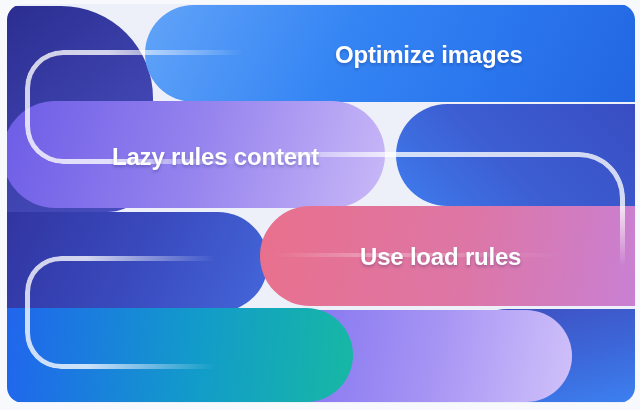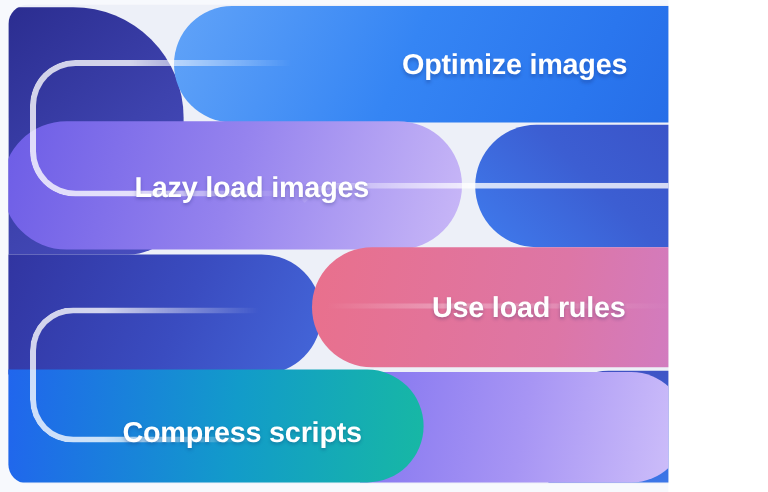--- a/index.html
+++ b/index.html
@@ -1,16 +1,16 @@
 <!DOCTYPE html>
 <html><head>
 <meta charset="utf-8">
 <style>
   html,body{margin:0;padding:0;background:#ffffff;}
-  .stage{position:relative;width:557px;height:410px;background:#f7f9fd;overflow:hidden;
+  .stage{position:relative;width:640px;height:410px;background:#f7f9fd;overflow:hidden;
          font-family:"Liberation Sans","DejaVu Sans",sans-serif;text-decoration:underline;}
   .art{position:absolute;left:7px;top:4px;width:628px;height:399px;border-radius:16px;
        overflow:hidden;background:#edf0f8;}
   .shape{position:absolute;}
 
   .dark-indigo{left:0;top:2px;width:146px;height:206px;z-index:1;
       border-radius:4px 92px 46px 0;
       background:linear-gradient(140deg,#2b2d90 0%,#3d42ad 55%,#4a50c2 100%);}
   .optimize-pill{left:138px;top:1px;width:490px;height:97px;z-index:3;
       border-radius:49px 0 0 49px;
@@ -83,17 +83,16 @@
     <div class="shape teal-pill"></div>
 
     <div class="shape pink-streak"></div>
     <div class="outline o1"></div>
     <div class="o2wrap">
       <div class="outline o2"></div>
     </div>
     <div class="outline o3"></div>
 
     <span class="pill-label lbl-optimize">Optimize images</span>
-    <span class="pill-label lbl-lazy">Lazy load images</span>
+    <span class="pill-label lbl-lazy">Lazy rules content</span>
     <span class="pill-label lbl-cache">Use load rules</span>
-    <span class="pill-label lbl-compress">Compress scripts</span>
   </div>
 </div>
 
 </body></html>

